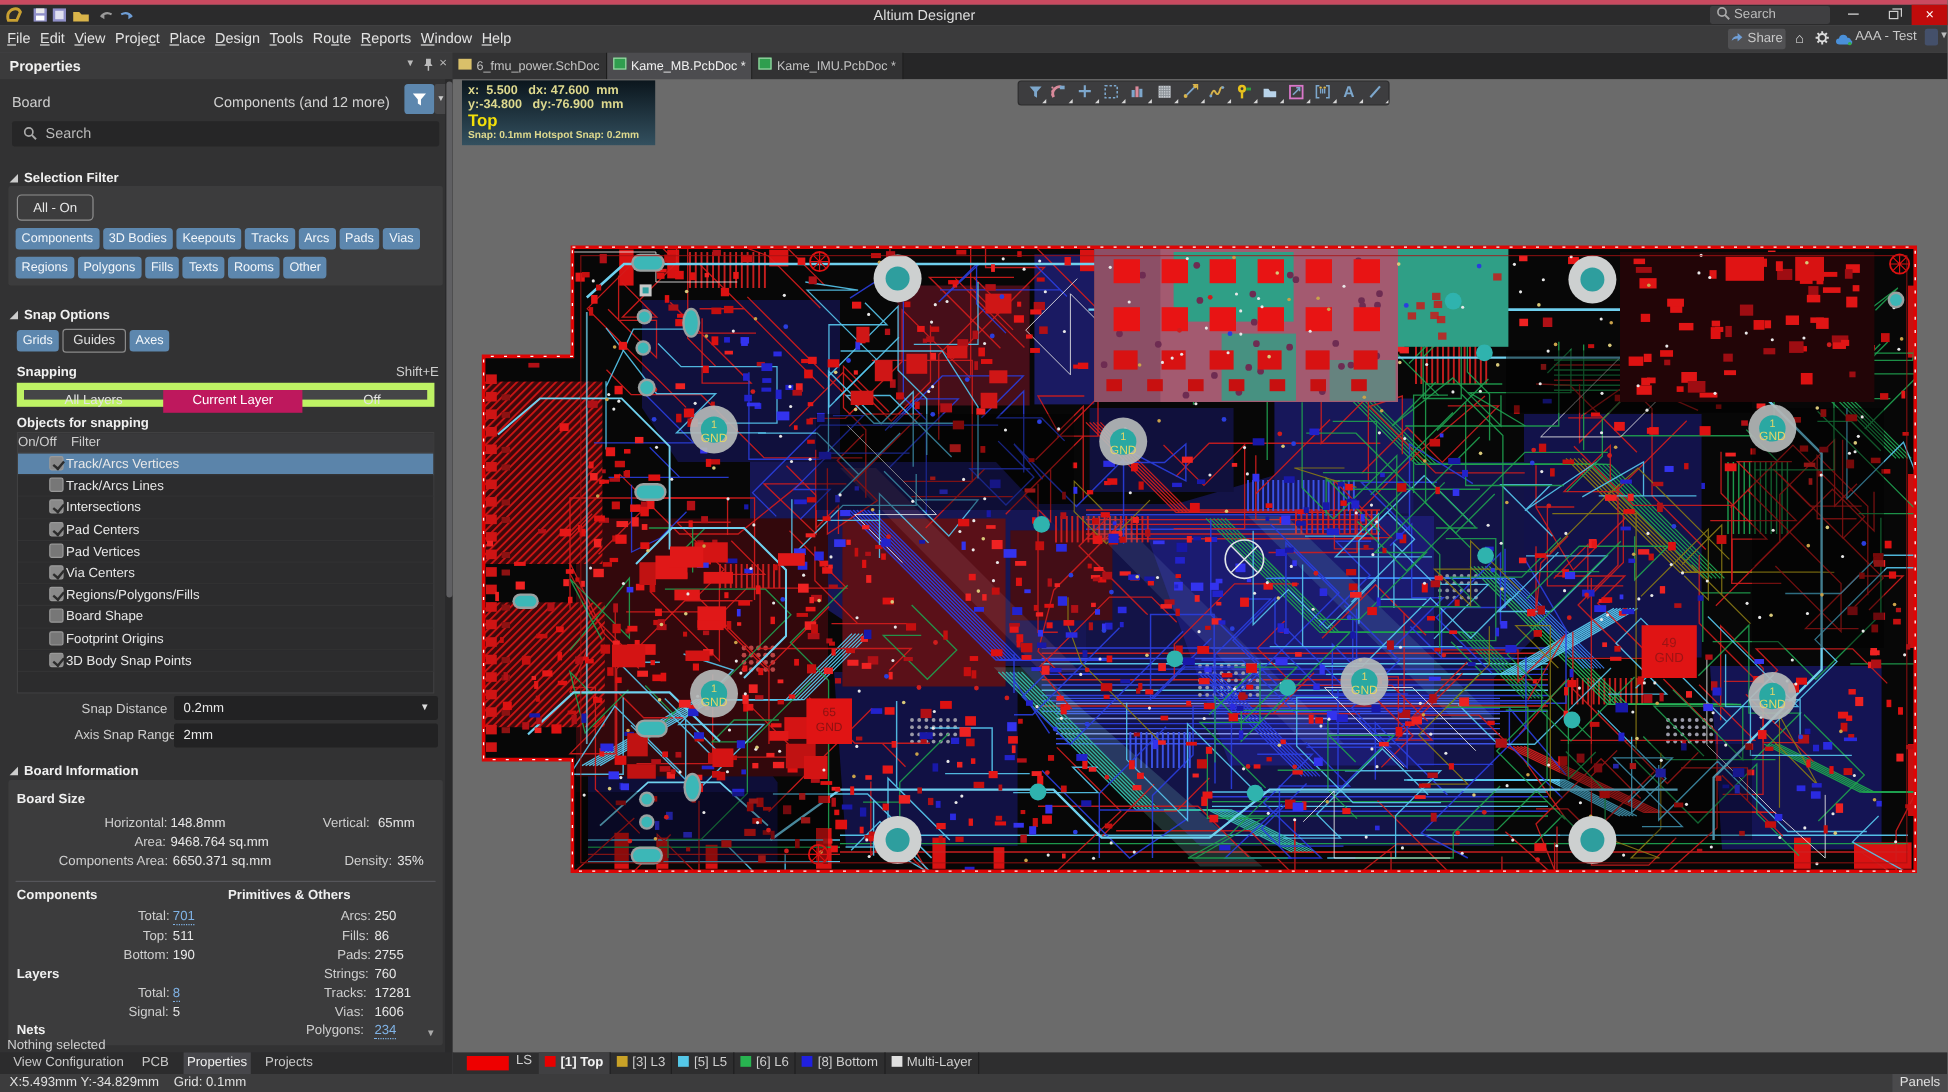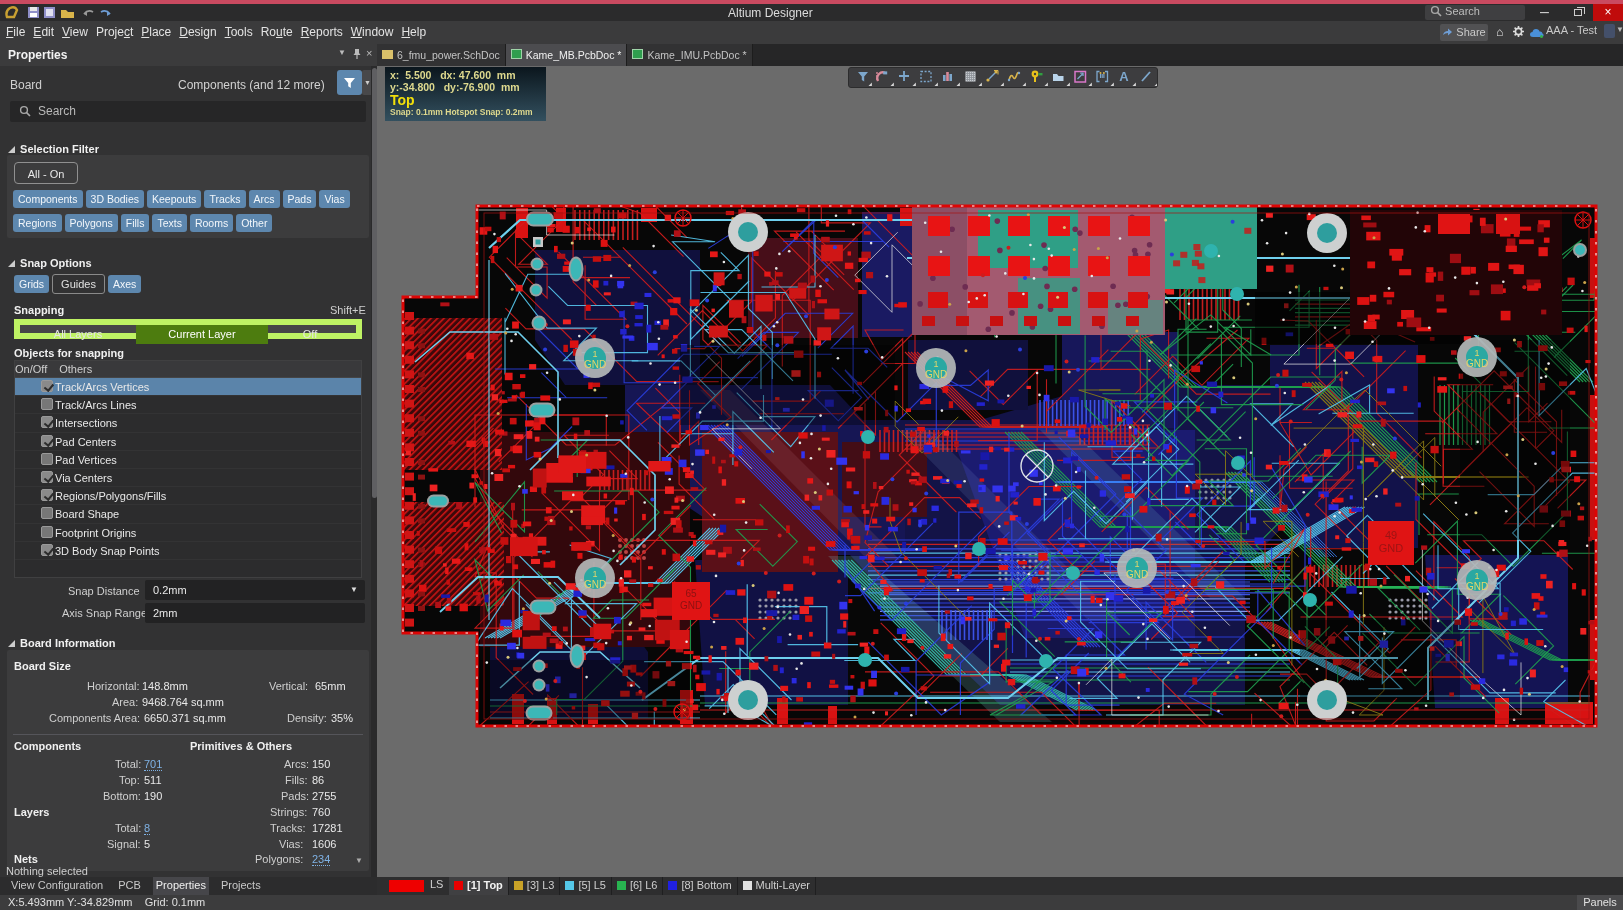--- a/index.html
+++ b/index.html
@@ -121,26 +121,26 @@
  </div>
 
  <div class="sechead" style="top:213px;"><span class="tri"></span> Snap Options</div>
  <div class="abs" style="left:14px;top:228px;">
   <span class="bbtn">Grids</span><span style="display:inline-block;border:1px solid #8a8a8a;border-radius:3px;padding:3px 8px;margin-right:3px;color:#e0e0e0;">Guides</span><span class="bbtn">Axes</span>
  </div>
  <div class="lbl bold" style="left:14px;top:260px;">Snapping</div>
  <div class="lbl" style="left:330px;top:260px;">Shift+E</div>
  <div class="abs" style="left:14px;top:275px;width:348px;height:20px;background:#454547;border:6px solid #bef264;">
   <span class="abs" style="left:0;width:116px;text-align:center;line-height:19px;color:#e4e4e4;">All Layers</span>
-  <span class="abs" style="left:116px;width:132px;text-align:center;line-height:19px;background:#4d7c0f;color:#fff;">Current Layer</span>
+  <span class="abs" style="left:116px;width:116px;text-align:center;line-height:19px;background:#be185d;color:#fff;">Current Layer</span>
   <span class="abs" style="left:232px;width:116px;text-align:center;line-height:19px;color:#e4e4e4;">Off</span>
  </div>
  <div class="lbl bold" style="left:14px;top:303px;">Objects for snapping</div>
  <div class="abs" style="left:14px;top:316px;width:348px;height:218px;background:#2c2c2d;border:1px solid #404041;">
-  <div style="height:17px;line-height:16px;background:#39393b;color:#cfcfcf;border-bottom:1px solid #454546;"><span style="margin-left:0;">On/Off</span><span style="margin-left:12px;">Others</span></div>
+  <div style="height:17px;line-height:16px;background:#39393b;color:#cfcfcf;border-bottom:1px solid #454546;"><span style="margin-left:0;">On/Off</span><span style="margin-left:12px;">Filter</span></div>
   <div class="row sel"><span class="cb chk"></span><span class="rlbl">Track/Arcs Vertices</span></div>
 <div class="row"><span class="cb"></span><span class="rlbl">Track/Arcs Lines</span></div>
 <div class="row"><span class="cb chk"></span><span class="rlbl">Intersections</span></div>
 <div class="row"><span class="cb chk"></span><span class="rlbl">Pad Centers</span></div>
 <div class="row"><span class="cb"></span><span class="rlbl">Pad Vertices</span></div>
 <div class="row"><span class="cb chk"></span><span class="rlbl">Via Centers</span></div>
 <div class="row"><span class="cb chk"></span><span class="rlbl">Regions/Polygons/Fills</span></div>
 <div class="row"><span class="cb"></span><span class="rlbl">Board Shape</span></div>
 <div class="row"><span class="cb"></span><span class="rlbl">Footprint Origins</span></div>
 <div class="row"><span class="cb chk"></span><span class="rlbl">3D Body Snap Points</span></div>
@@ -173,21 +173,21 @@
       <div class="val" style="left:137px;top:124px;">511</div>
   <div class="lbl" style="left:96px;top:140px;">Bottom:</div>
       <div class="val" style="left:137px;top:140px;">190</div>
   <div class="lbl bold" style="left:7px;top:156px;">Layers</div>
   <div class="lbl" style="left:108px;top:172px;">Total:</div>
       <div class="val link" style="left:137px;top:172px;">8</div>
   <div class="lbl" style="left:100px;top:188px;">Signal:</div>
       <div class="val" style="left:137px;top:188px;">5</div>
   <div class="lbl bold" style="left:7px;top:203px;">Nets</div>
   <div class="lbl" style="left:277px;top:108px;">Arcs:</div>
-      <div class="val" style="left:305px;top:108px;">150</div>
+      <div class="val" style="left:305px;top:108px;">250</div>
   <div class="lbl" style="left:278px;top:124px;">Fills:</div>
       <div class="val" style="left:305px;top:124px;">86</div>
   <div class="lbl" style="left:274px;top:140px;">Pads:</div>
       <div class="val" style="left:305px;top:140px;">2755</div>
   <div class="lbl" style="left:263px;top:156px;">Strings:</div>
       <div class="val" style="left:305px;top:156px;">760</div>
   <div class="lbl" style="left:263px;top:172px;">Tracks:</div>
       <div class="val" style="left:305px;top:172px;">17281</div>
   <div class="lbl" style="left:272px;top:188px;">Vias:</div>
       <div class="val" style="left:305px;top:188px;">1606</div>

